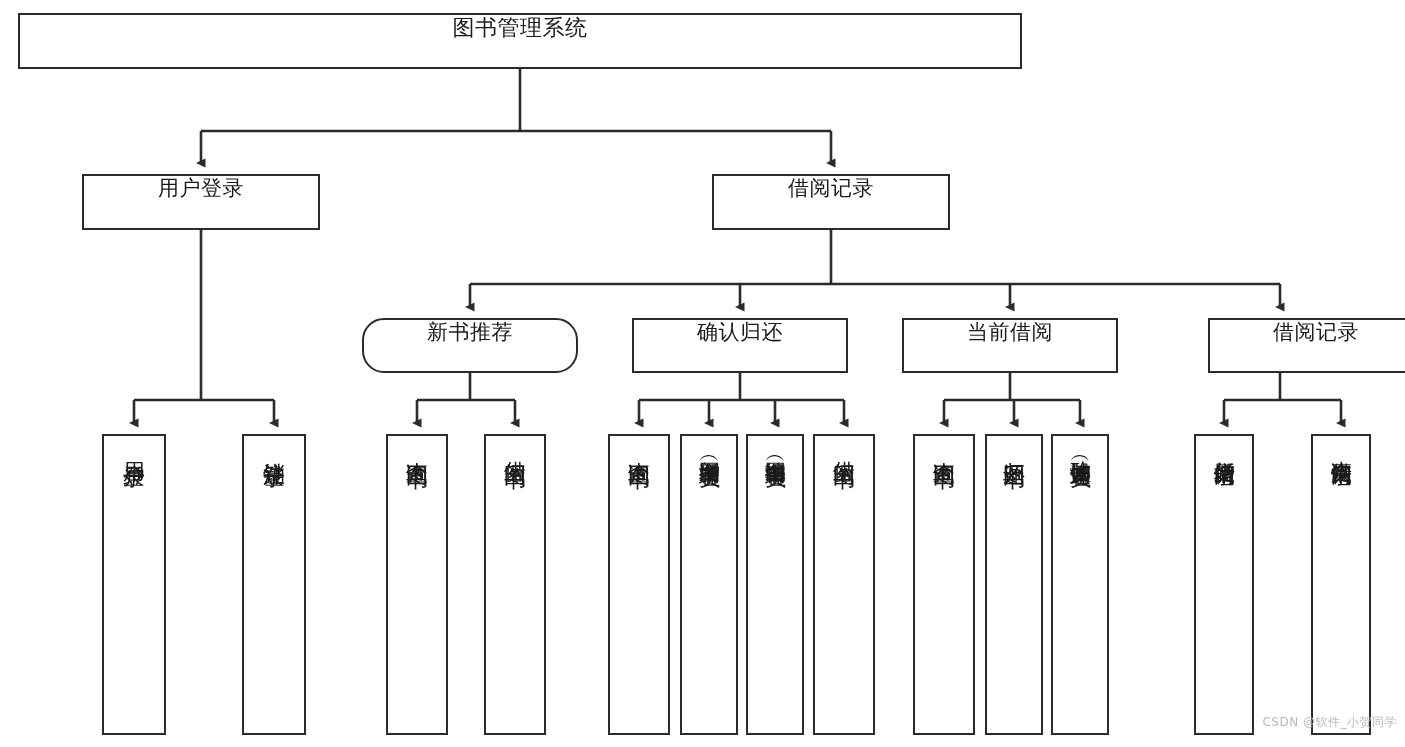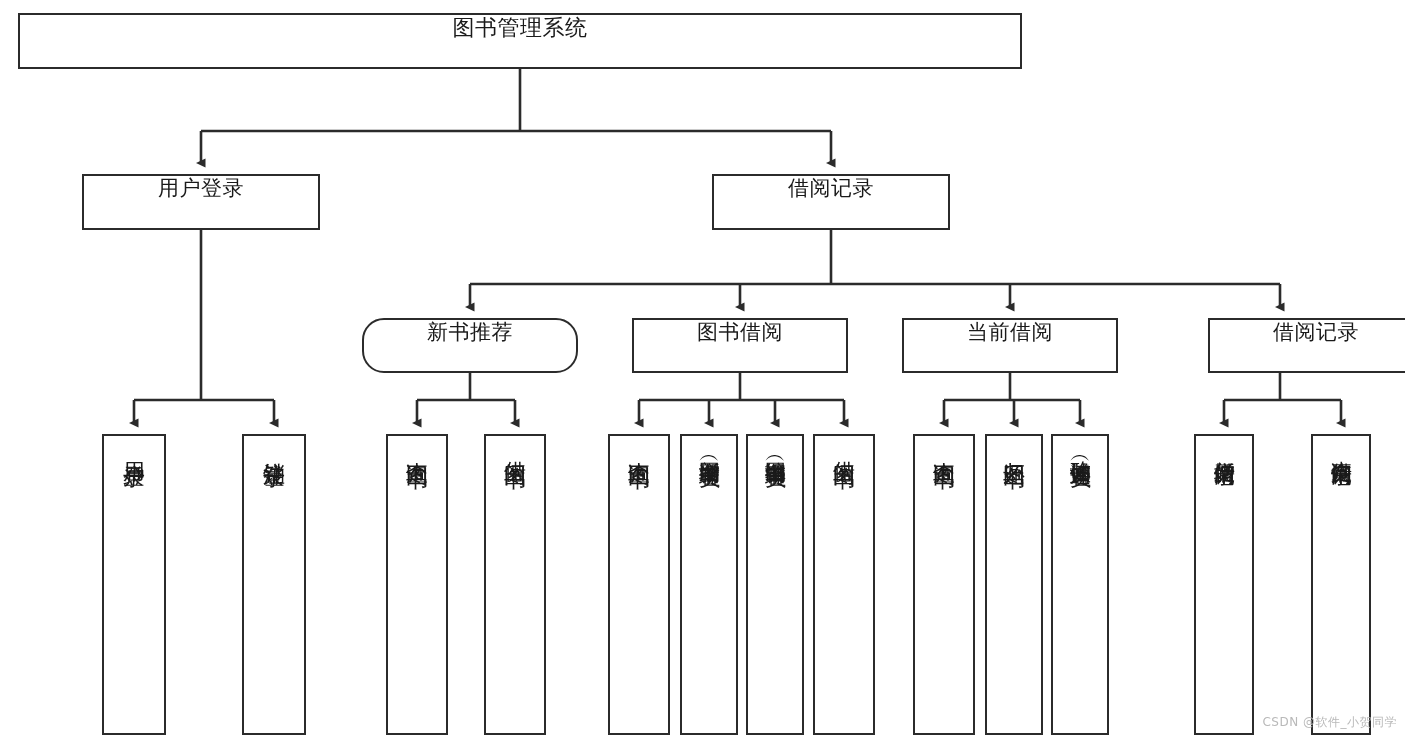--- a/index.html
+++ b/index.html
@@ -135,21 +135,21 @@
     <span class="node-label">用户登录</span>
   </div>
   <div class="node horiz" style="left: 712px; top: 174px; width: 238px; height: 56px;">
     <span class="node-label">借阅记录</span>
   </div>
 
   <div class="node horiz" style="left: 362px; top: 318px; width: 216px; height: 55px; border-radius: 22px;">
     <span class="node-label">新书推荐</span>
   </div>
   <div class="node horiz" style="left: 632px; top: 318px; width: 216px; height: 55px;">
-    <span class="node-label">图书借阅</span>
+    <span class="node-label">确认归还</span>
   </div>
   <div class="node horiz" style="left: 902px; top: 318px; width: 216px; height: 55px;">
     <span class="node-label">当前借阅</span>
   </div>
   <div class="node horiz" style="left: 1172px; top: 318px; width: 216px; height: 55px; margin-left: 36px;">
     <span class="node-label">借阅记录</span>
   </div>
 
   <div class="node vert" style="left: 102px; top: 434px; width: 64px; height: 301px;">
     <span class="node-label">用户登录</span>

